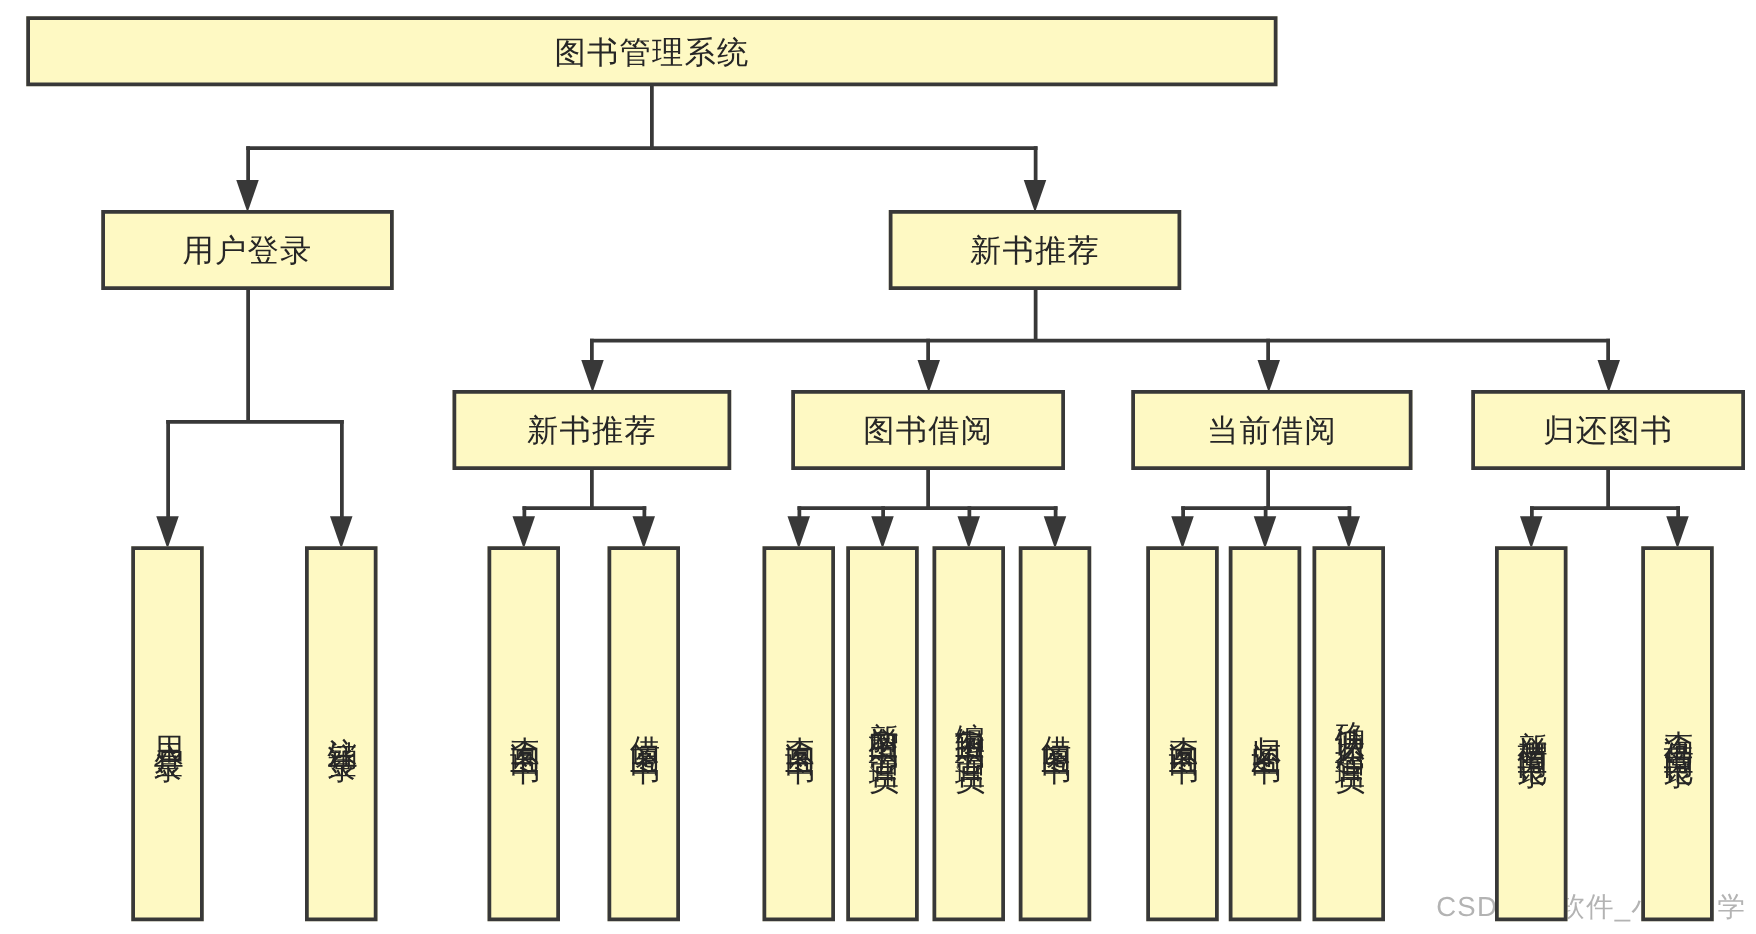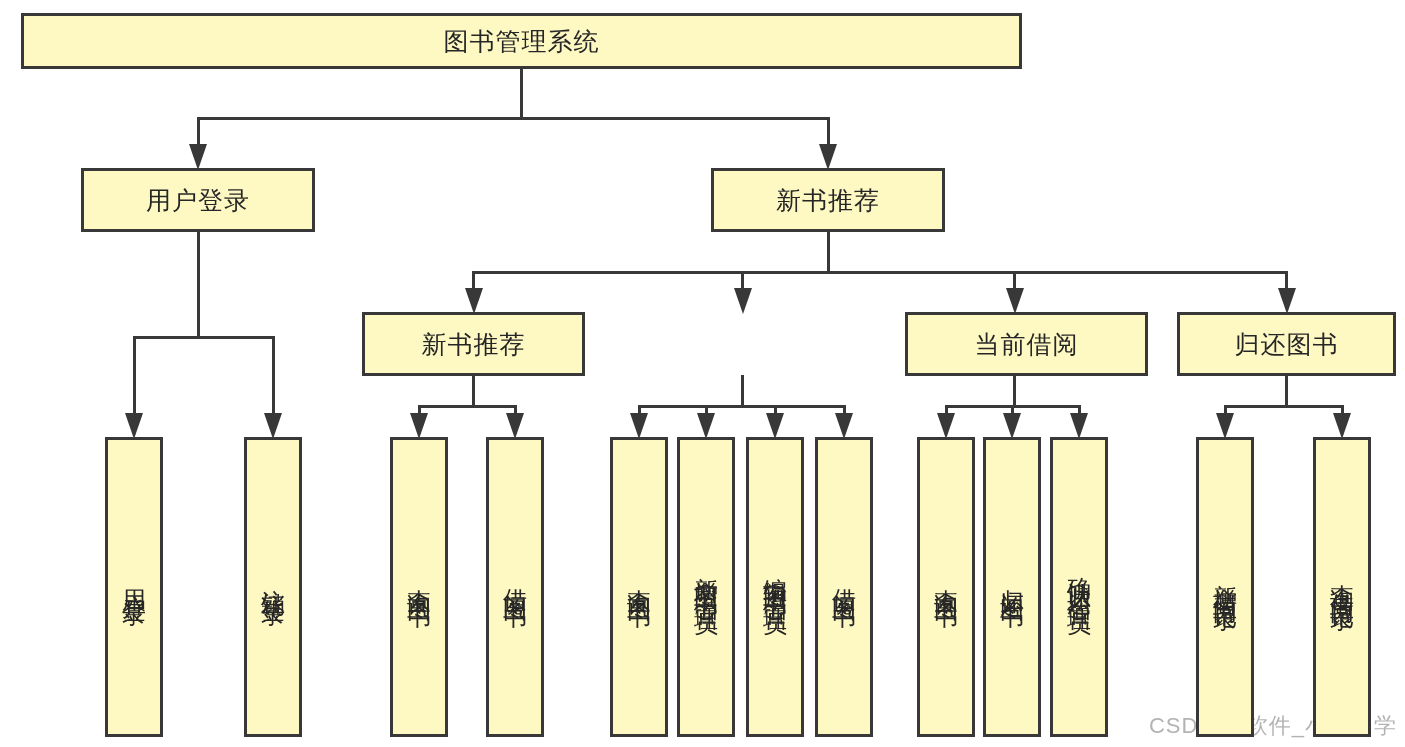--- a/index.html
+++ b/index.html
@@ -80,20 +80,23 @@
     <div class="node node-v" style="left: 390px; top: 437px; width: 58px; height: 300px;">
       <span class="lbl">查询图书</span>
     </div>
     <div class="vline" style="left: 513.5px; top: 405px; width: 3px; height: 12px;"></div>
     <div class="arrowhead" style="left: 506px; top: 413px;"></div>
     <div class="node node-v" style="left: 486px; top: 437px; width: 58px; height: 300px;">
       <span class="lbl">借阅图书</span>
     </div>
     <div class="vline" style="left: 741px; top: 271px; width: 3px; height: 21px;"></div>
     <div class="arrowhead" style="left: 733.5px; top: 288px;"></div>
+    <div class="node node-h" style="left: 633px; top: 312px; width: 219px; height: 64px;">
+      <span class="lbl">图书借阅</span>
+    </div>
     <div class="vline" style="left: 741px; top: 375px; width: 3px; height: 32px;"></div>
     <div class="hline" style="left: 637.5px; top: 404.5px; width: 208px; height: 3px;"></div>
     <div class="vline" style="left: 637.5px; top: 405px; width: 3px; height: 12px;"></div>
     <div class="arrowhead" style="left: 630px; top: 413px;"></div>
     <div class="node node-v" style="left: 610px; top: 437px; width: 58px; height: 300px;">
       <span class="lbl">查询图书</span>
     </div>
     <div class="vline" style="left: 704.5px; top: 405px; width: 3px; height: 12px;"></div>
     <div class="arrowhead" style="left: 697px; top: 413px;"></div>
     <div class="node node-v" style="left: 677px; top: 437px; width: 58px; height: 300px;">
@@ -104,21 +107,21 @@
     <div class="node node-v" style="left: 746px; top: 437px; width: 58px; height: 300px;">
       <span class="lbl">编辑图书（管理员）</span>
     </div>
     <div class="vline" style="left: 842.5px; top: 405px; width: 3px; height: 12px;"></div>
     <div class="arrowhead" style="left: 835px; top: 413px;"></div>
     <div class="node node-v" style="left: 815px; top: 437px; width: 58px; height: 300px;">
       <span class="lbl">借阅图书</span>
     </div>
     <div class="vline" style="left: 1013px; top: 271px; width: 3px; height: 21px;"></div>
     <div class="arrowhead" style="left: 1005.5px; top: 288px;"></div>
-    <div class="node node-h" style="left: 905px; top: 312px; width: 243px; height: 64px; align-items: center;">
+    <div class="node node-h" style="left: 905px; top: 312px; width: 225px; height: 64px; align-items: center;">
       <span class="lbl">当前借阅</span>
     </div>
     <div class="vline" style="left: 1013px; top: 375px; width: 3px; height: 32px;"></div>
     <div class="hline" style="left: 944.5px; top: 404.5px; width: 136px; height: 3px;"></div>
     <div class="vline" style="left: 944.5px; top: 405px; width: 3px; height: 12px;"></div>
     <div class="arrowhead" style="left: 937px; top: 413px;"></div>
     <div class="node node-v" style="left: 917px; top: 437px; width: 58px; height: 300px;">
       <span class="lbl">查询图书</span>
     </div>
     <div class="vline" style="left: 1010.5px; top: 405px; width: 3px; height: 12px;"></div>

